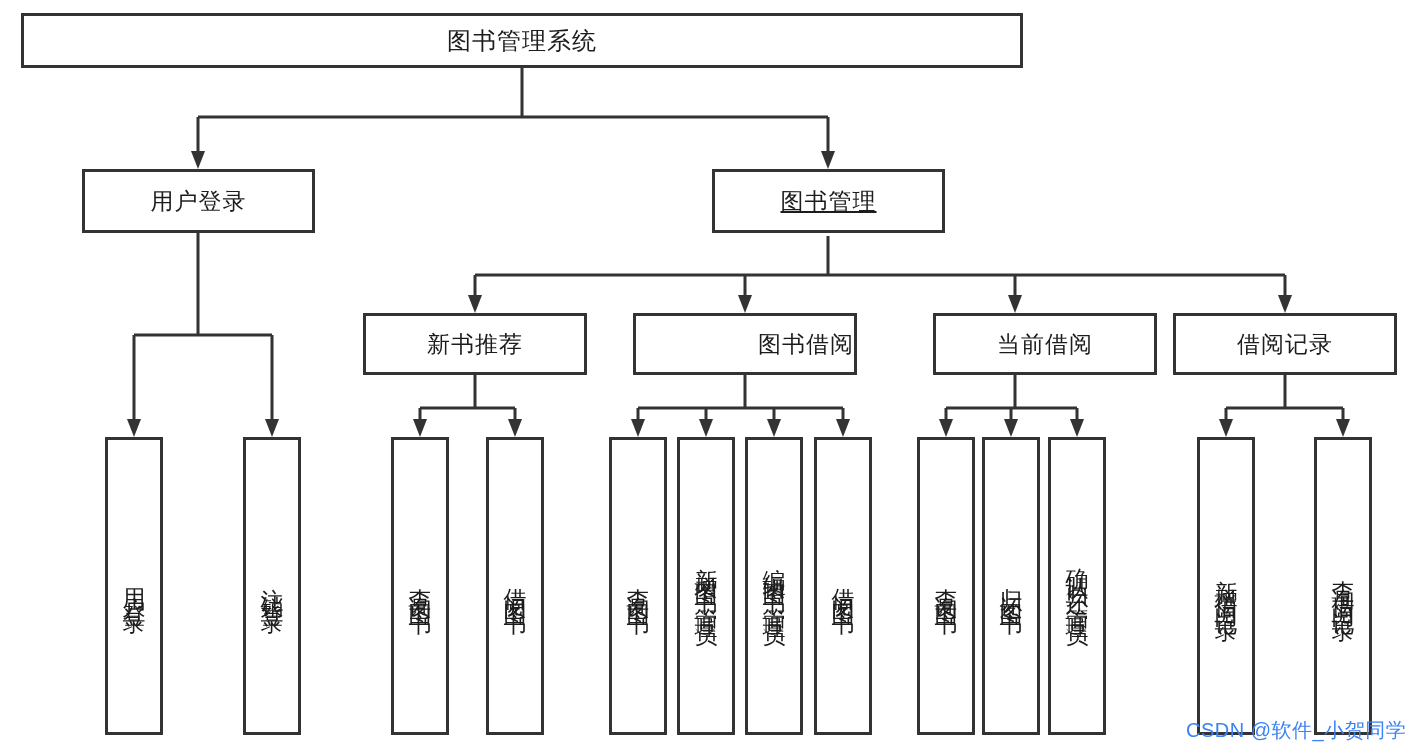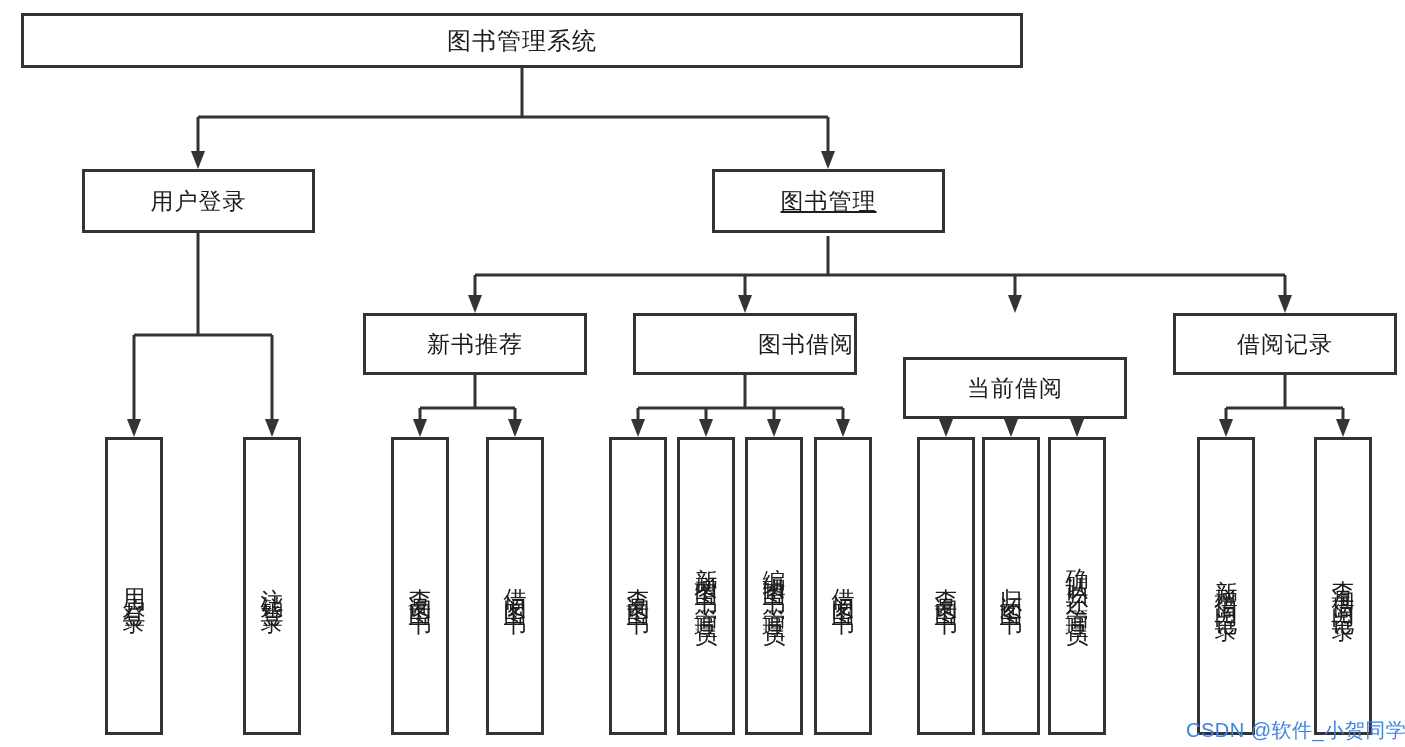--- a/index.html
+++ b/index.html
@@ -123,21 +123,21 @@
   <div class="node l1-box" style="left:712px;text-decoration:underline;">
     <span class="hlabel">图书管理</span>
   </div>
 
   <div class="node l2-box" style="left:363px;">
     <span class="hlabel">新书推荐</span>
   </div>
   <div class="node l2-box" style="left:633px;justify-content:flex-end;">
     <span class="hlabel">图书借阅</span>
   </div>
-  <div class="node l2-box" style="left:903px;margin-top:44px;">
+  <div class="node l2-box" style="left:933px;">
     <span class="hlabel">当前借阅</span>
   </div>
   <div class="node l2-box" style="left:1173px;">
     <span class="hlabel">借阅记录</span>
   </div>
 
   <div class="node leaf" style="left:105px;">
     <span class="vlabel">用户登录</span>
   </div>
   <div class="node leaf" style="left:243px;">

